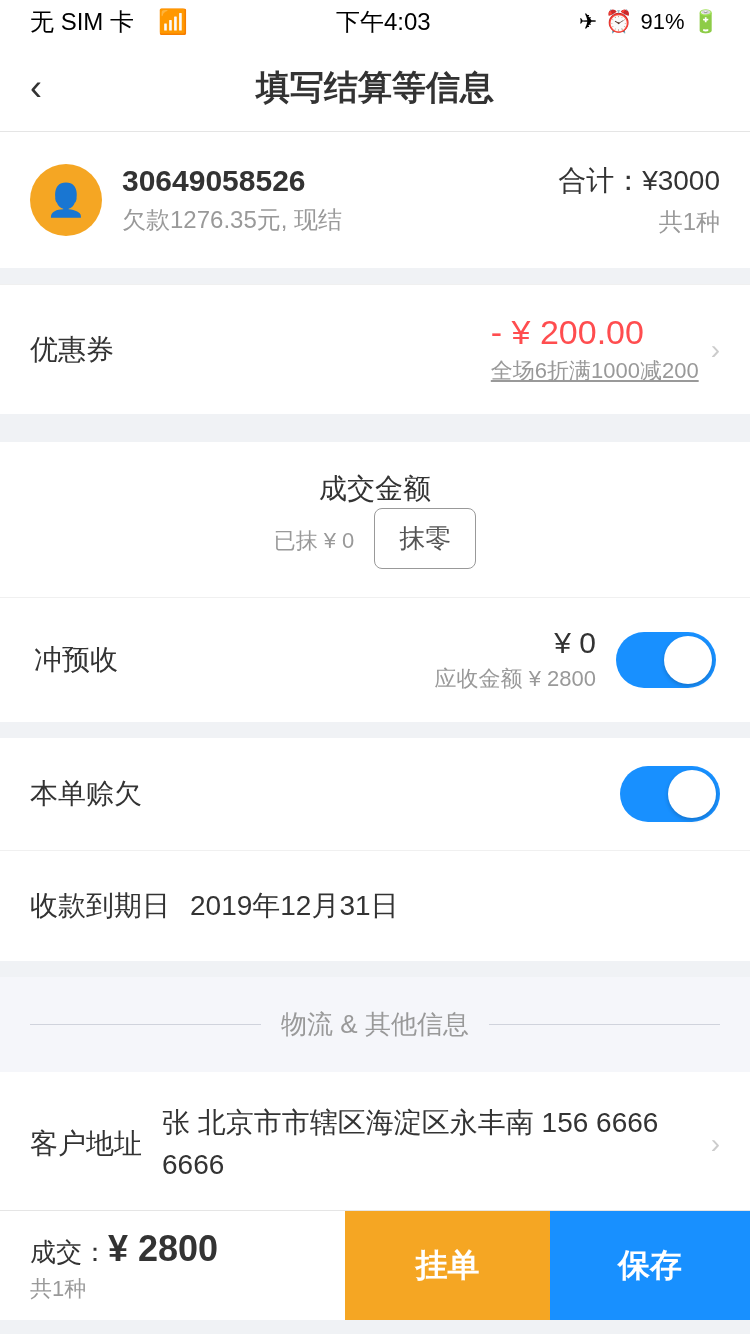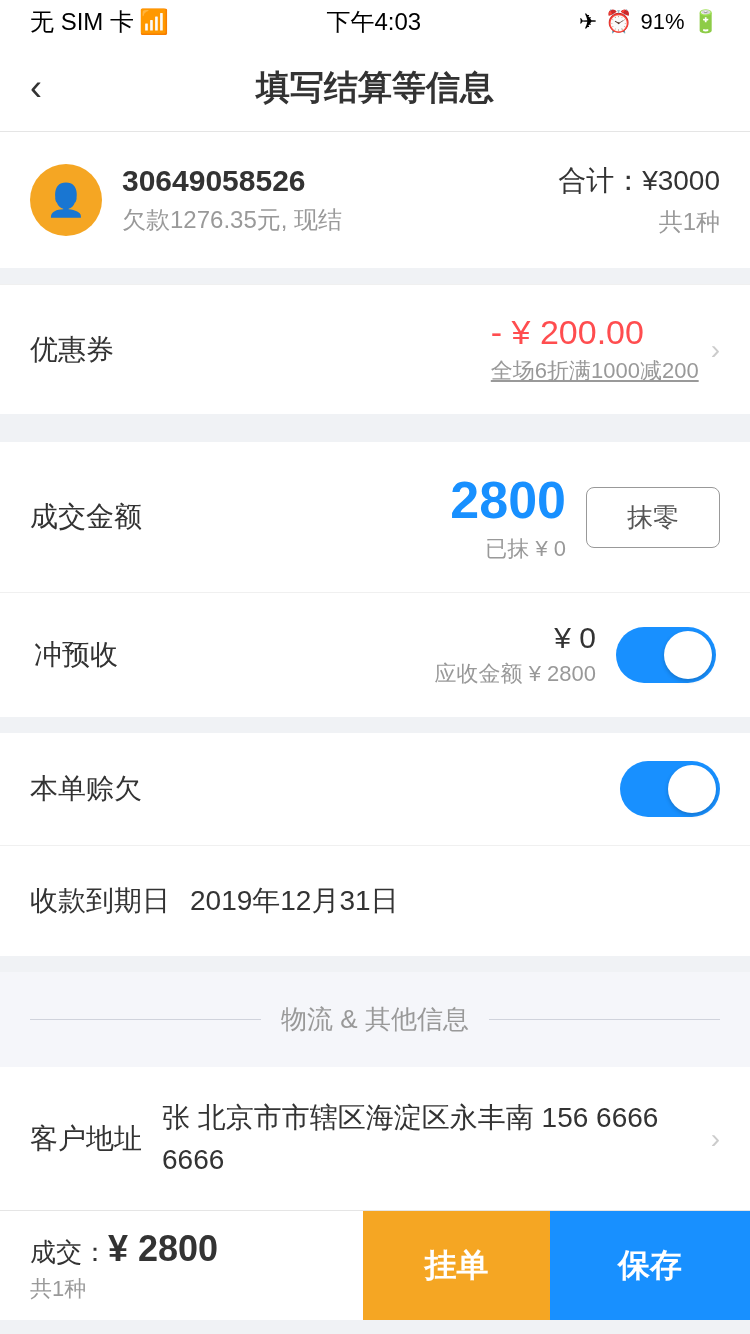--- a/index.html
+++ b/index.html
@@ -17,21 +17,21 @@
     .status-bar {
       display: flex;
       justify-content: space-between;
       align-items: center;
       background: #fff;
       padding: 0 30px;
       height: 44px;
       font-size: 24px;
       font-weight: 500;
     }
-    .status-left { display: flex; align-items: center; gap: 5px; }
+    .status-left { display: flex; align-items: center; gap: 24px; }
     .status-right { display: flex; align-items: center; gap: 8px; font-size: 22px; }
 
     
     .nav-bar {
       background: #fff;
       display: flex;
       align-items: center;
       justify-content: center;
       height: 88px;
       border-bottom: 1px solid #e5e5e5;
@@ -150,20 +150,21 @@
       background: #f0f2f5;
     }
 
     
     .amount-row {
       display: flex;
       align-items: center;
       justify-content: space-between;
       padding: 28px 30px;
       background: #fff;
+      flex-direction: column;
     }
     .amount-label {
       font-size: 28px;
       color: #333;
     }
     .amount-right {
       display: flex;
       align-items: center;
       gap: 20px;
     }
@@ -176,21 +177,21 @@
       color: #1890ff;
     }
     .amount-sub {
       font-size: 22px;
       color: #999;
       margin-top: 4px;
     }
     .round-btn {
       border: 1px solid #999;
       border-radius: 8px;
-      padding: 12px 40px;
+      padding: 12px 24px;
       font-size: 26px;
       color: #555;
       background: #fff;
       cursor: pointer;
     }
 
     
     .prepaid-row {
       display: flex;
       align-items: center;
@@ -334,21 +335,21 @@
     .bottom-summary-top {
       font-size: 26px;
       color: #333;
     }
     .bottom-summary-bottom {
       font-size: 22px;
       color: #999;
       margin-top: 4px;
     }
     .bottom-btn-hang {
-      width: 187px;
+      width: 205px;
       background: #f5a623;
       display: flex;
       align-items: center;
       justify-content: center;
       font-size: 32px;
       font-weight: 600;
       color: #fff;
       cursor: pointer;
     }
     .bottom-btn-save {
@@ -422,21 +423,20 @@
       <span class="chevron">›</span>
     </div>
   </div>
 
   <div class="section-gap"></div>
 
   <div class="amount-row">
     <span class="amount-label">成交金额</span>
     <div class="amount-right">
       <div class="amount-value-block">
-        <span class="amount-num">2800</span>
         <div class="amount-sub">已抹  ¥ 0</div>
       </div>
       <button class="round-btn">抹零</button>
     </div>
   </div>
 
   <div class="prepaid-row">
     <span class="prepaid-label">冲预收</span>
     <div class="prepaid-right">
       <div class="prepaid-value-block">

